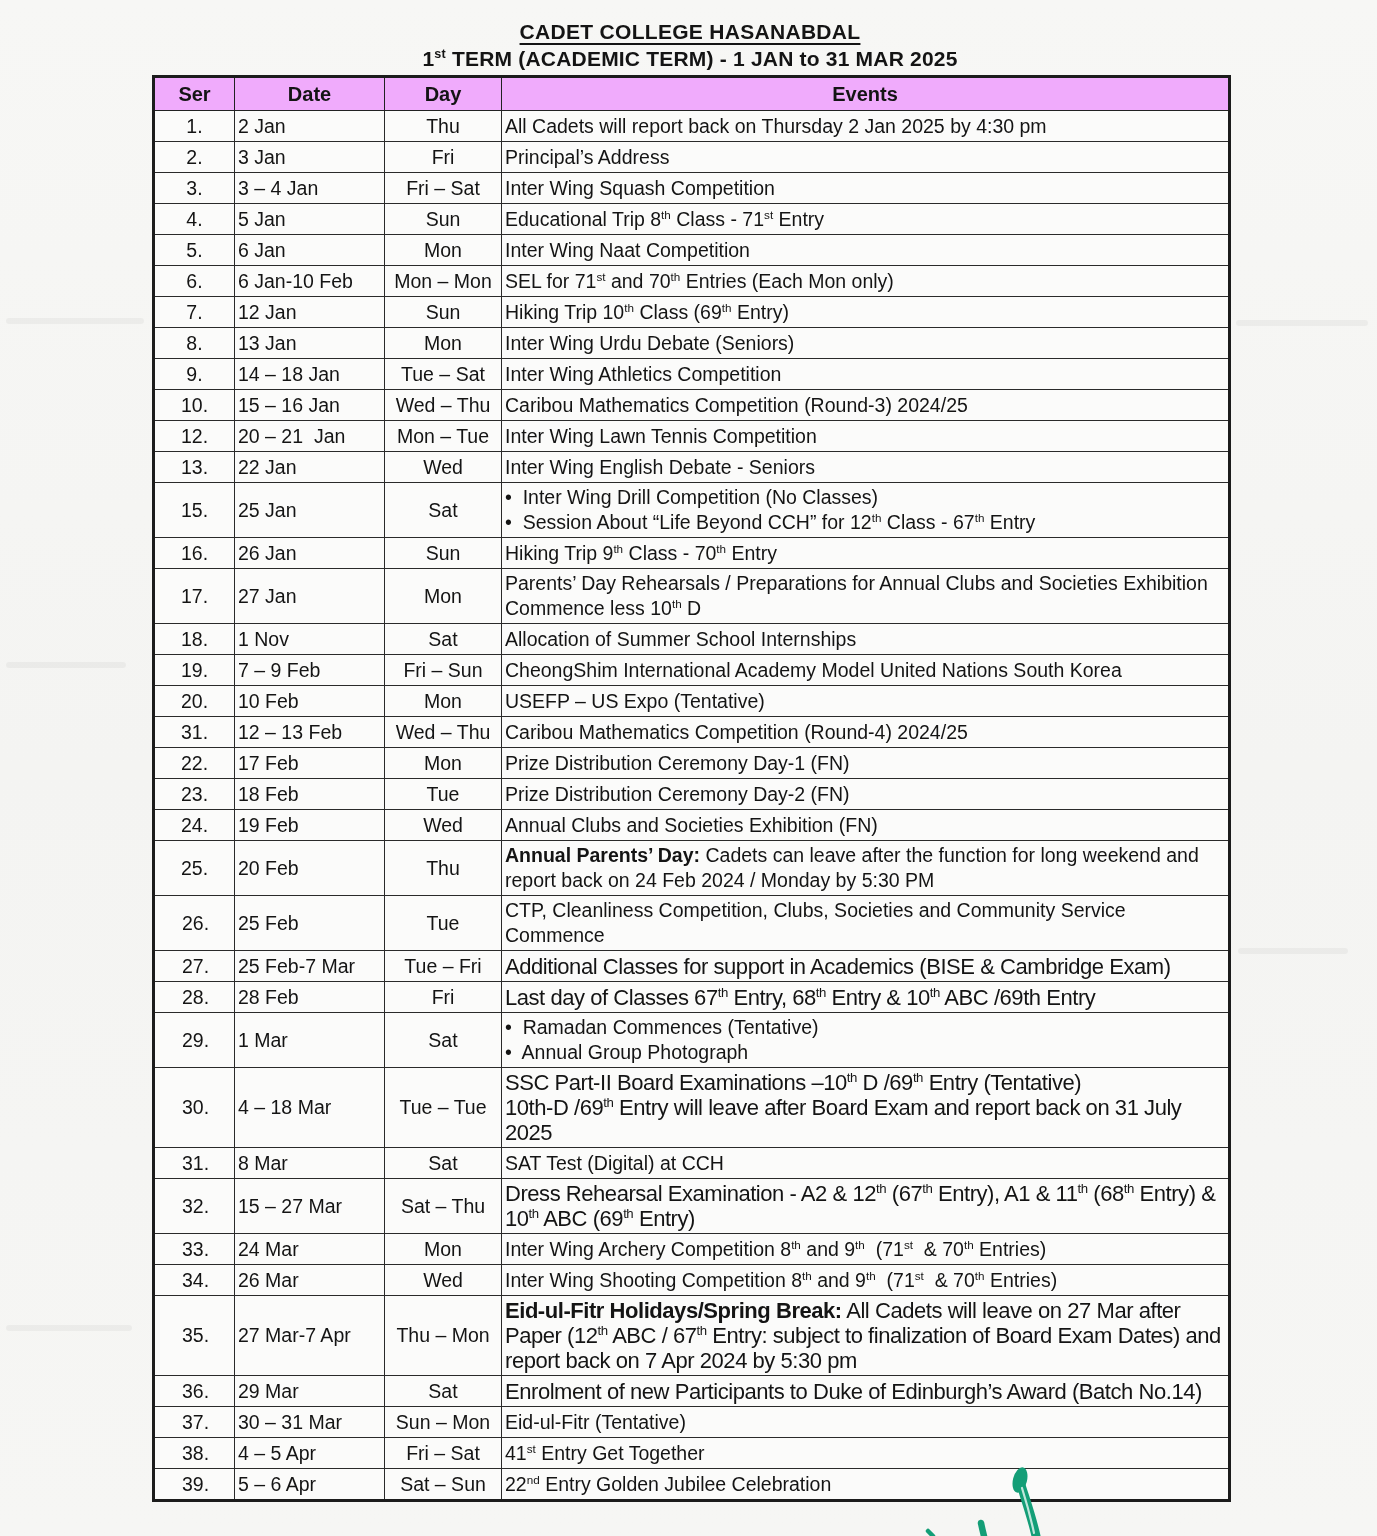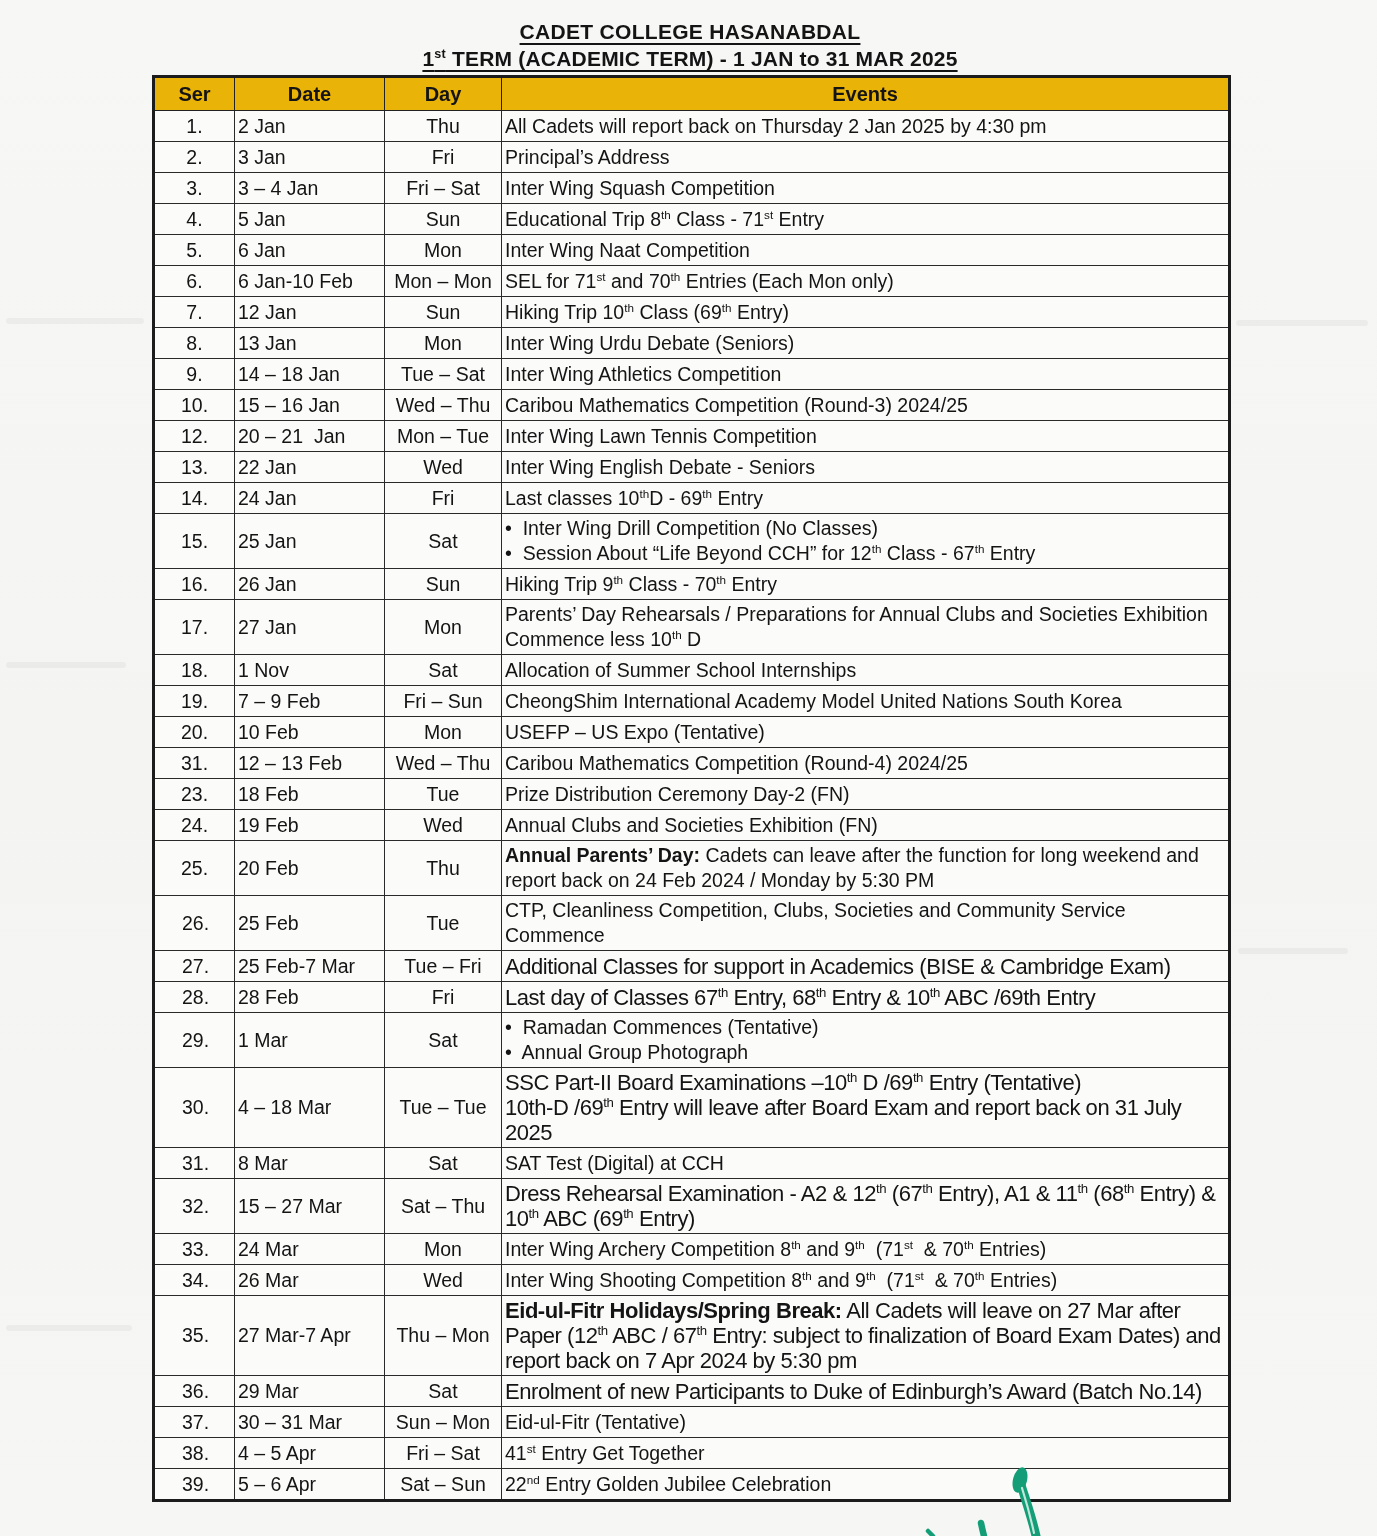--- a/index.html
+++ b/index.html
@@ -15,32 +15,32 @@
     background:linear-gradient(180deg,#f7f7f5 0%,#f4f4f2 50%,#f6f6f4 100%);
   }
   .titles{position:absolute;top:20px;left:152px;width:1076px;text-align:center;}
   .title1{
     font-size:21px;font-weight:bold;letter-spacing:.3px;
     text-decoration:underline;text-decoration-thickness:2px;text-underline-offset:4px;
     display:inline-block;
   }
   .title2{
     margin-top:3px;font-size:21px;font-weight:bold;letter-spacing:.2px;
-    text-decoration:underline;text-decoration-thickness:2px;text-underline-offset:4px;
+    text-decoration-thickness:2px;text-underline-offset:4px;
     display:inline-block;
   }
   .title2 sup,.evt sup{font-size:.6em;vertical-align:super;line-height:0;}
   table.sched{
     position:absolute;top:75px;left:152px;width:1076px;
     border-collapse:collapse;table-layout:fixed;
     border:3px solid #1c1c1c;
     background:#fbfbfa;
   }
   table.sched th{
-    background:#eab308;
+    background:#f0abfc;
     border:1.6px solid #222;
     font-size:20px;font-weight:bold;padding:3px 2px;height:26px;
   }
   table.sched td{
     border:1.6px solid #2a2a2a;
     font-size:19.5px;
     padding:2px 3px;
     height:26px;
     vertical-align:middle;
     line-height:25px;
@@ -170,26 +170,20 @@
           <td class="evt">Inter Wing Lawn Tennis Competition</td>
         </tr>
 
         <tr>
           <td class="ser">13.</td>
           <td class="date">22 Jan</td>
           <td class="day">Wed</td>
           <td class="evt">Inter Wing English Debate - Seniors</td>
         </tr>
 
-        <tr>
-          <td class="ser">14.</td>
-          <td class="date">24 Jan</td>
-          <td class="day">Fri</td>
-          <td class="evt">Last classes 10<sup>th</sup>D - 69<sup>th</sup> Entry</td>
-        </tr>
 
         <tr>
           <td class="ser">15.</td>
           <td class="date">25 Jan</td>
           <td class="day">Sat</td>
           <td class="evt">•  Inter Wing Drill Competition (No Classes)<br>•  Session About “Life Beyond CCH” for 12<sup>th</sup> Class - 67<sup>th</sup> Entry</td>
         </tr>
 
         <tr>
           <td class="ser">16.</td>
@@ -226,20 +220,26 @@
           <td class="evt">USEFP – US Expo (Tentative)</td>
         </tr>
 
         <tr>
           <td class="ser">31.</td>
           <td class="date">12 – 13 Feb</td>
           <td class="day">Wed – Thu</td>
           <td class="evt">Caribou Mathematics Competition (Round-4) 2024/25</td>
         </tr>
 
+        <tr>
+          <td class="ser">22.</td>
+          <td class="date">17 Feb</td>
+          <td class="day">Mon</td>
+          <td class="evt">Prize Distribution Ceremony Day-1 (FN)</td>
+        </tr>
 
         <tr>
           <td class="ser">23.</td>
           <td class="date">18 Feb</td>
           <td class="day">Tue</td>
           <td class="evt">Prize Distribution Ceremony Day-2 (FN)</td>
         </tr>
 
         <tr>
           <td class="ser">24.</td>

